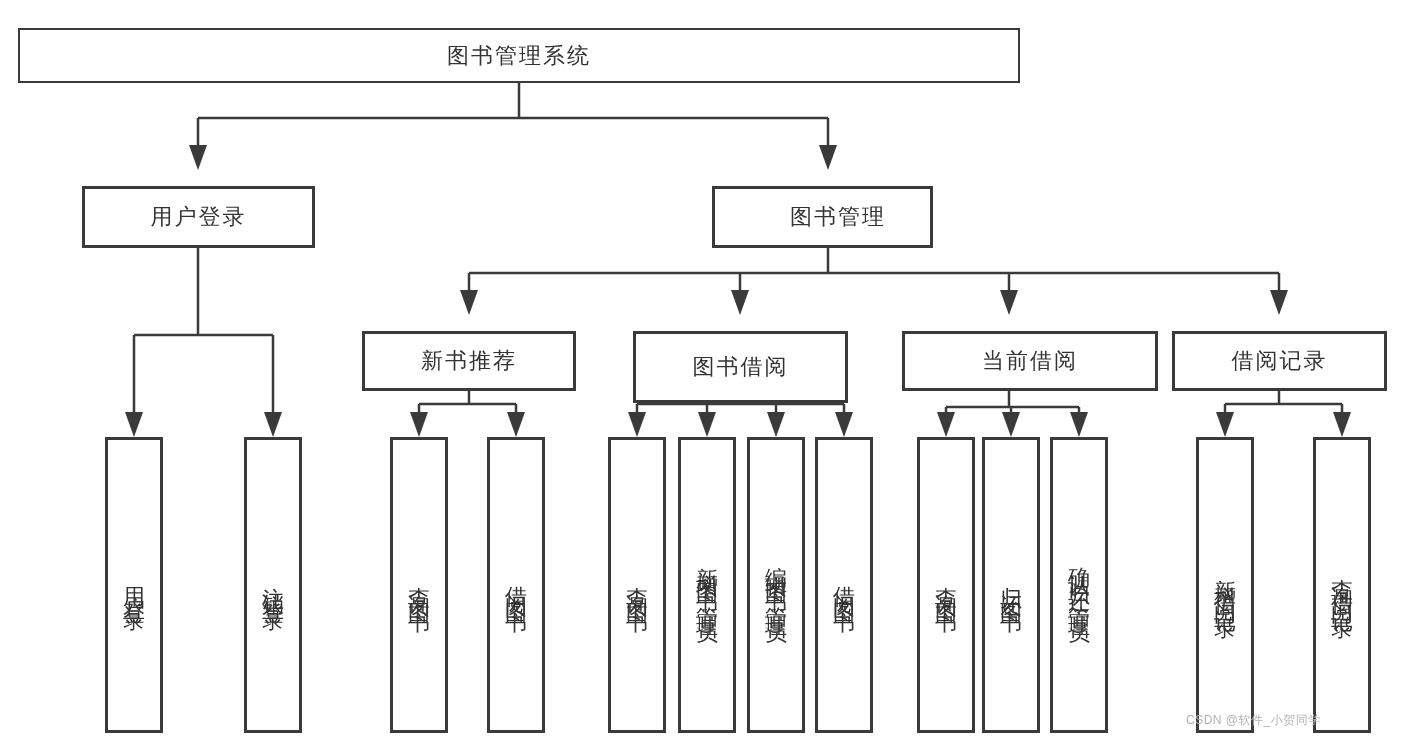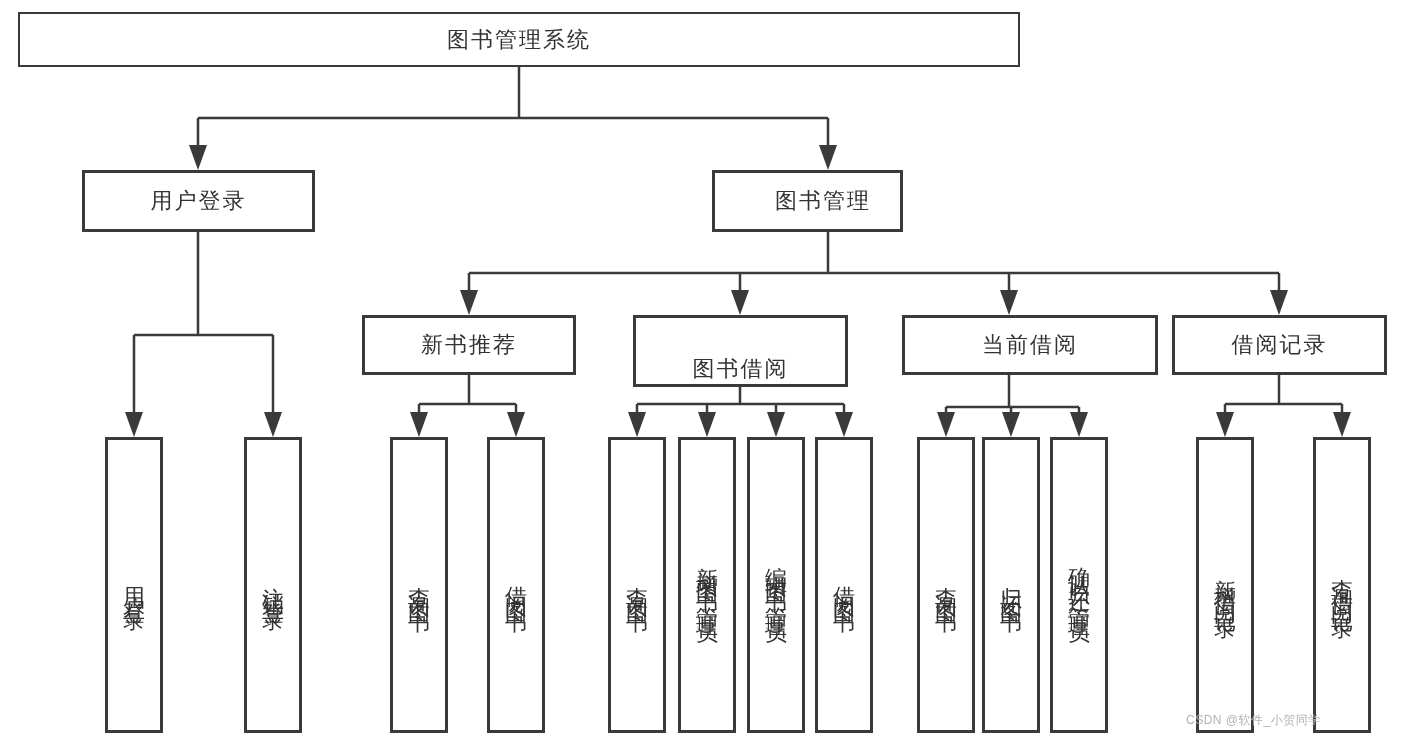--- a/index.html
+++ b/index.html
@@ -18,20 +18,21 @@
     box-sizing: border-box;
     border: 3px solid #3a3a3a;
     background: #ffffff;
     display: flex;
     align-items: center;
     justify-content: center;
     font-size: 22px;
     letter-spacing: 2px;
     color: #333333;
     z-index: 2;
+    margin-top: 16px;
   }
   .box.root { border-width: 2px; }
   .vbox {
     position: absolute;
     box-sizing: border-box;
     border: 3px solid #3a3a3a;
     background: #ffffff;
     display: flex;
     align-items: center;
     justify-content: center;
@@ -98,28 +99,28 @@
     </g>
   </svg>
 
   <div class="box root" style="left:18px;top:12px;width:1002px;height:55px;">
     <span>图书管理系统</span>
   </div>
 
   <div class="box" style="left:82px;top:170px;width:233px;height:62px;">
     <span>用户登录</span>
   </div>
-  <div class="box" style="left:712px;top:170px;width:191px;height:62px;padding-left:31px;">
+  <div class="box" style="left:712px;top:170px;width:221px;height:62px;padding-left:31px;">
     <span>图书管理</span>
   </div>
 
   <div class="box" style="left:362px;top:315px;width:214px;height:60px;text-align:right;">
     <span>新书推荐</span>
   </div>
-  <div class="box" style="left:633px;top:315px;width:215px;height:72px;align-items:flex-end;">
+  <div class="box" style="left:633px;top:315px;width:215px;height:72px;">
     <span>图书借阅</span>
   </div>
   <div class="box" style="left:902px;top:315px;width:256px;height:60px;">
     <span>当前借阅</span>
   </div>
   <div class="box" style="left:1172px;top:315px;width:215px;height:60px;">
     <span>借阅记录</span>
   </div>
 
   <div class="vbox" style="left:105px;top:437px;width:58px;height:296px;">

